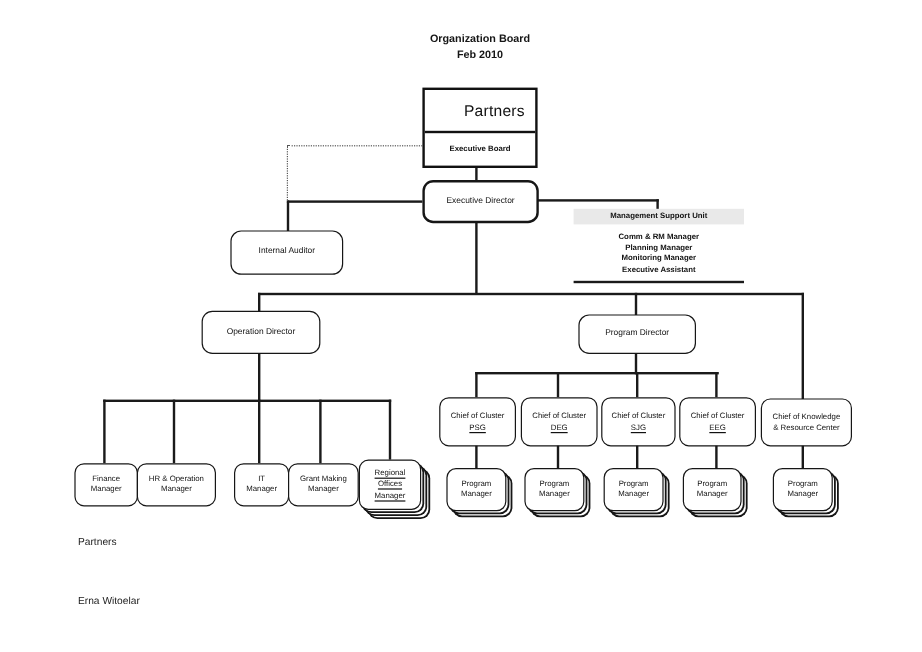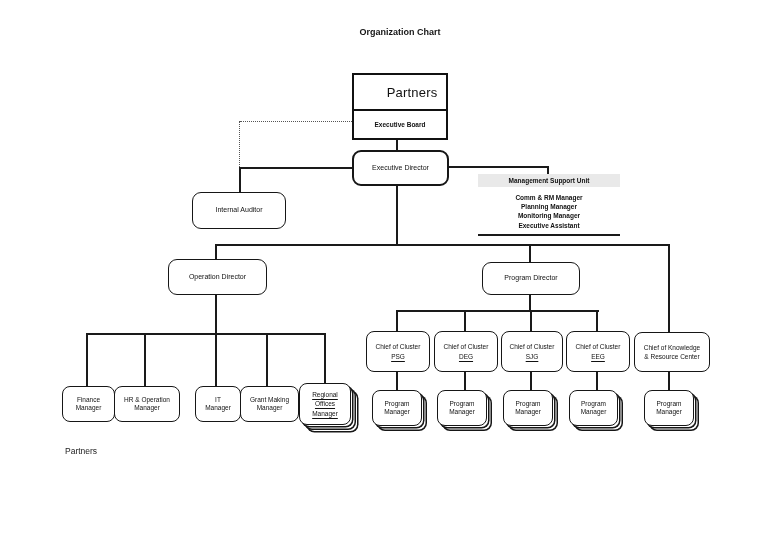--- a/index.html
+++ b/index.html
@@ -34,21 +34,22 @@
             font-size:6.5px;font-weight:bold;line-height:9.2px;color:#111;z-index:3;}
   .footer-approved{position:absolute;left:65px;top:446px;font-size:8.5px;color:#222;}
   .footer-sign{position:absolute;left:65px;top:493px;font-size:8.5px;line-height:14.5px;color:#222;}
 </style>
 </head>
 <body>
 
 <div class="page">
 
   <div class="title-wrap">
-    <span class="blk">Organization Chart</span>
+    <span class="blk">Organization Board</span>
+    <span class="blk">Feb 2010</span>
   </div>
 
   <div class="dotted" style="left:240px;top:121px;width:112px;border-top:1.5px dotted #555;"></div>
   <div class="dotted" style="left:239px;top:121px;height:48px;border-left:1.5px dotted #555;"></div>
   <div class="ln" style="left:240px;top:167px;width:112px;height:2px;"></div>
   <div class="ln" style="left:239px;top:167px;width:2px;height:26px;"></div>
   <div class="ln" style="left:446px;top:166px;width:103px;height:2px;"></div>
   <div class="ln" style="left:547px;top:166px;width:2px;height:9px;"></div>
   <div class="ln" style="left:396px;top:136px;width:2px;height:15px;"></div>
   <div class="ln" style="left:396px;top:182px;width:2px;height:63px;"></div>
@@ -165,15 +166,16 @@
     <span class="blk">Program</span>
     <span class="blk">Manager</span>
   </div>
   <div class="box rbox-sm stack2" style="left:644px;top:390px;width:48px;height:34px;">
     <span class="blk">Program</span>
     <span class="blk">Manager</span>
   </div>
 
   <div class="footer-approved">Partners</div>
   <div class="footer-sign">
+    <span class="blk">Erna Witoelar</span>
   </div>
 
 </div>
 
 </body></html>

